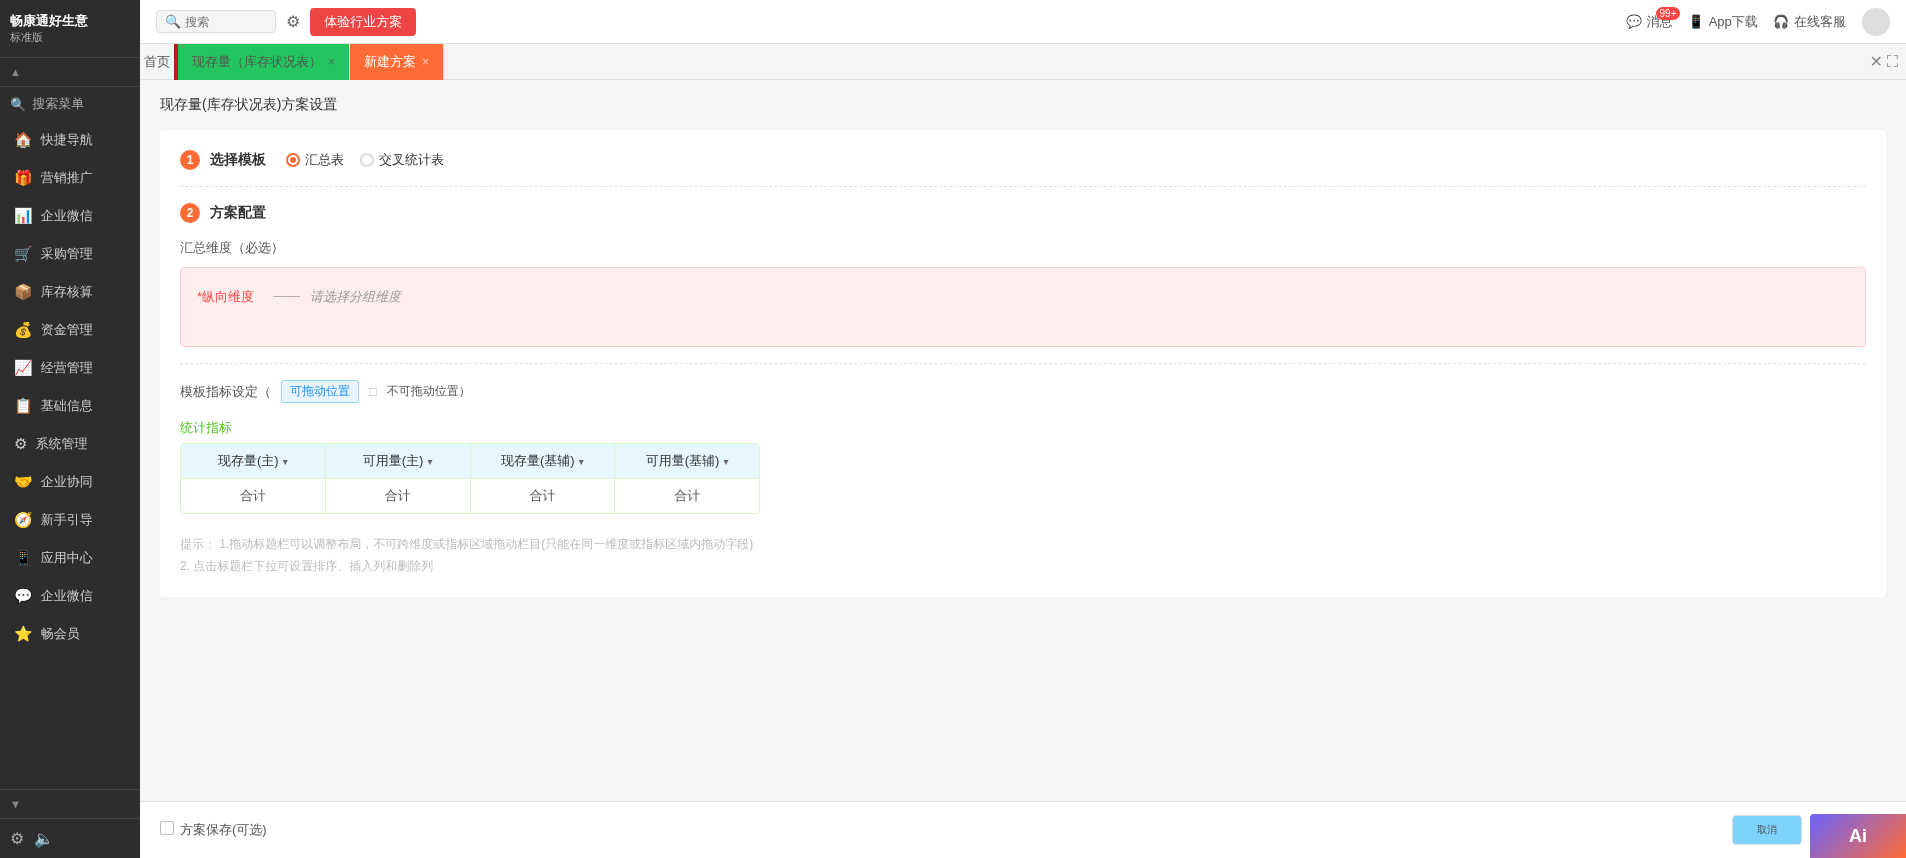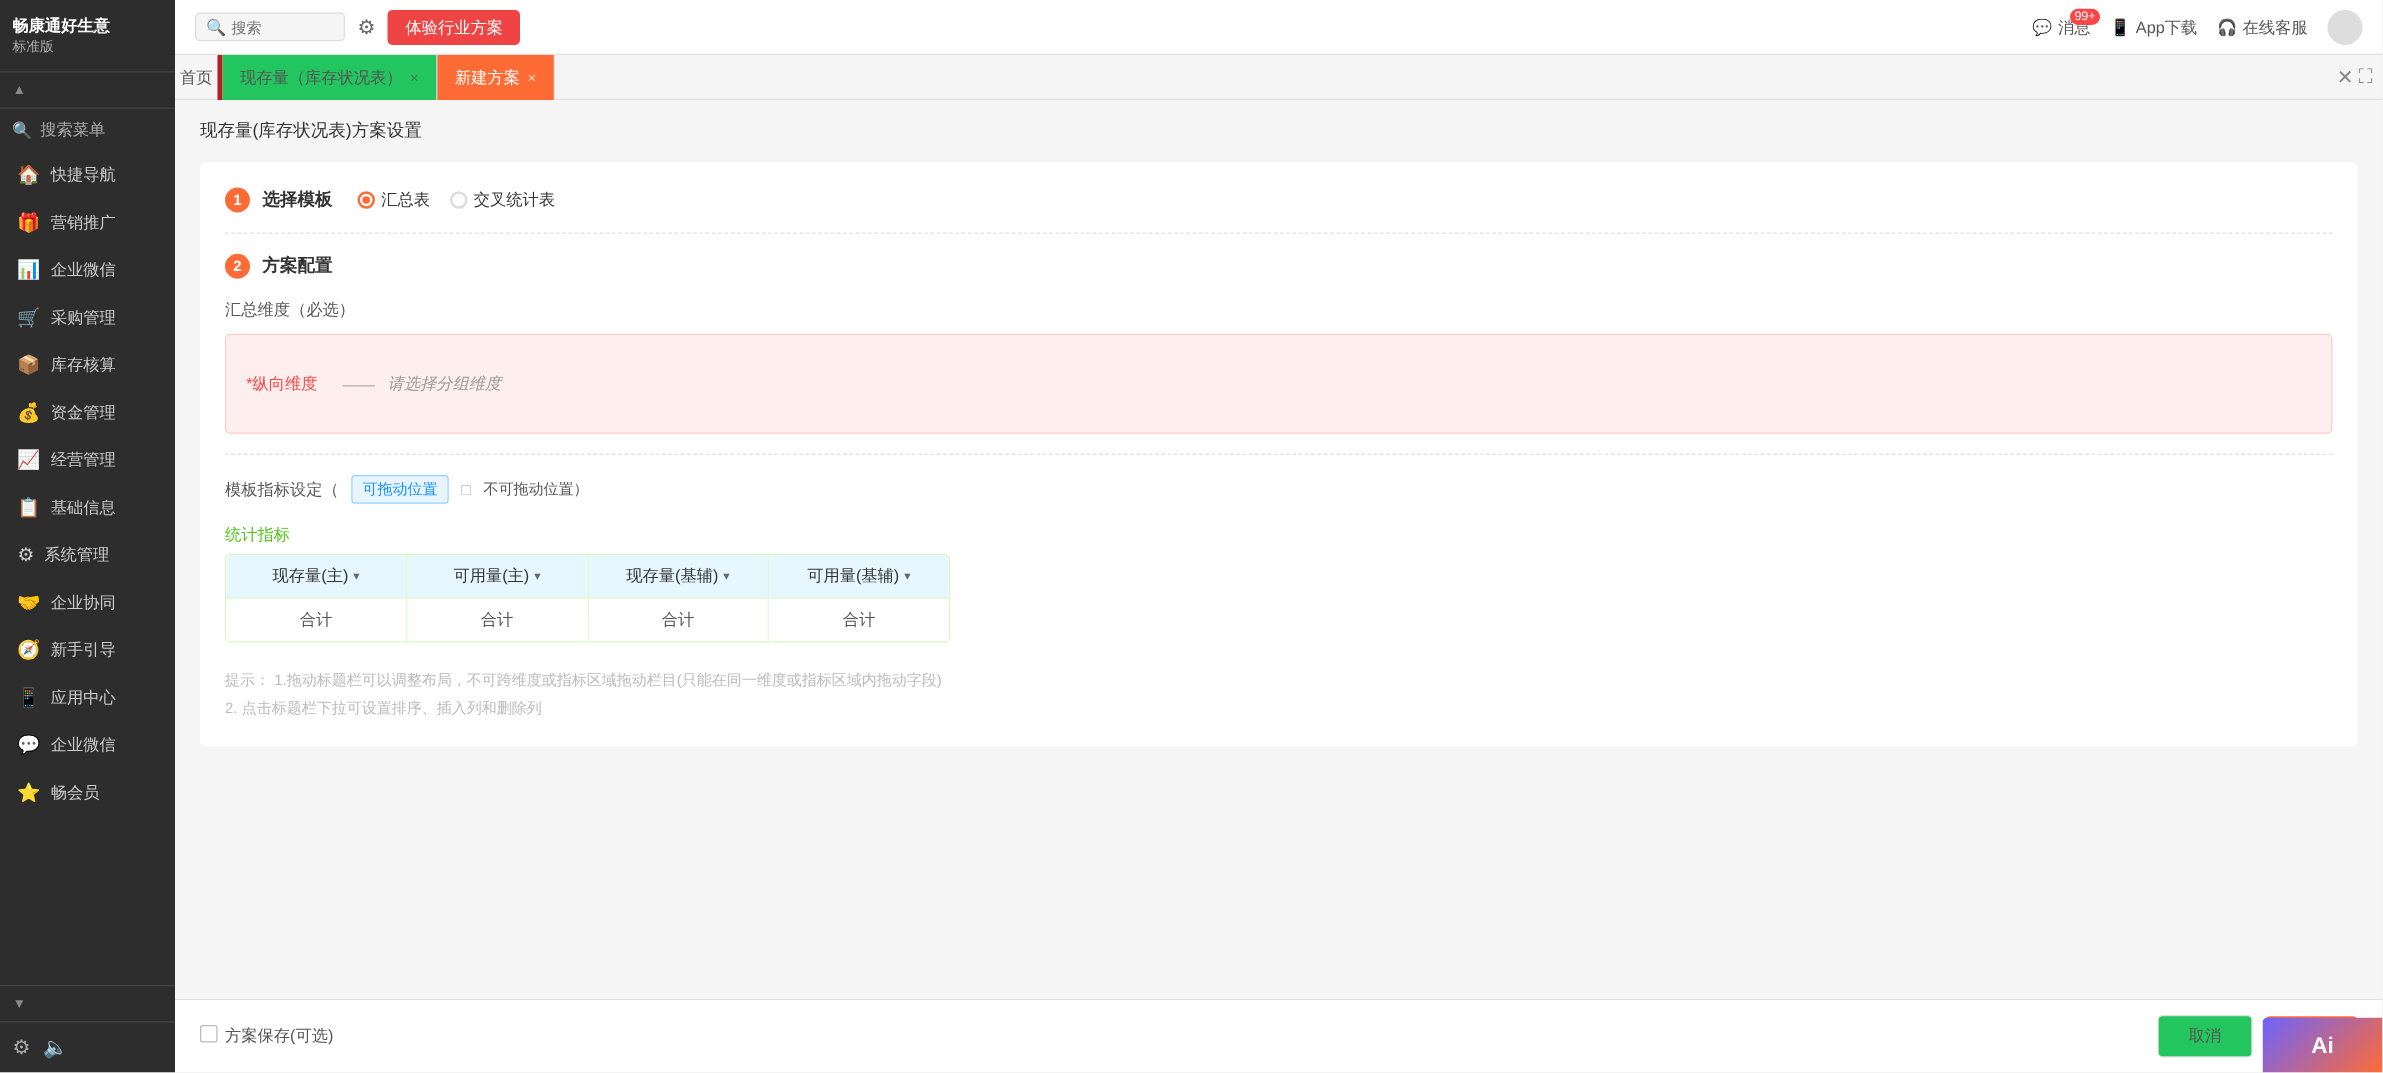--- a/index.html
+++ b/index.html
@@ -297,21 +297,20 @@
 
     
     .required-area {
       background: #ffeeee;
       border: 1px solid #ffcccc;
       border-radius: 4px;
       padding: 20px 16px;
       margin-bottom: 16px;
       min-height: 80px;
       display: flex;
-      align-items: center;
     }
     .required-area .req-text {
       color: #ff4444;
       font-size: 13px;
       margin-right: 10px;
     }
     .required-area .sep {
       color: #aaa;
       margin: 0 10px;
     }
@@ -410,25 +409,25 @@
       color: #555;
       cursor: pointer;
     }
     .save-checkbox {
       width: 14px; height: 14px;
       border: 1px solid #bbb;
       border-radius: 2px;
     }
     .spacer { flex: 1; }
     .btn-cancel {
-      background: #22c55e;
+      background: #7dd3fc;
       border: 1px solid #ddd;
       border-radius: 4px;
       padding: 7px 24px;
-      font-size: 13px;
+      font-size: 10px;
       color: #555;
       cursor: pointer;
     }
     .btn-query {
       background: #ff6b35;
       border: none;
       border-radius: 4px;
       padding: 7px 24px;
       font-size: 13px;
       color: #fff;

